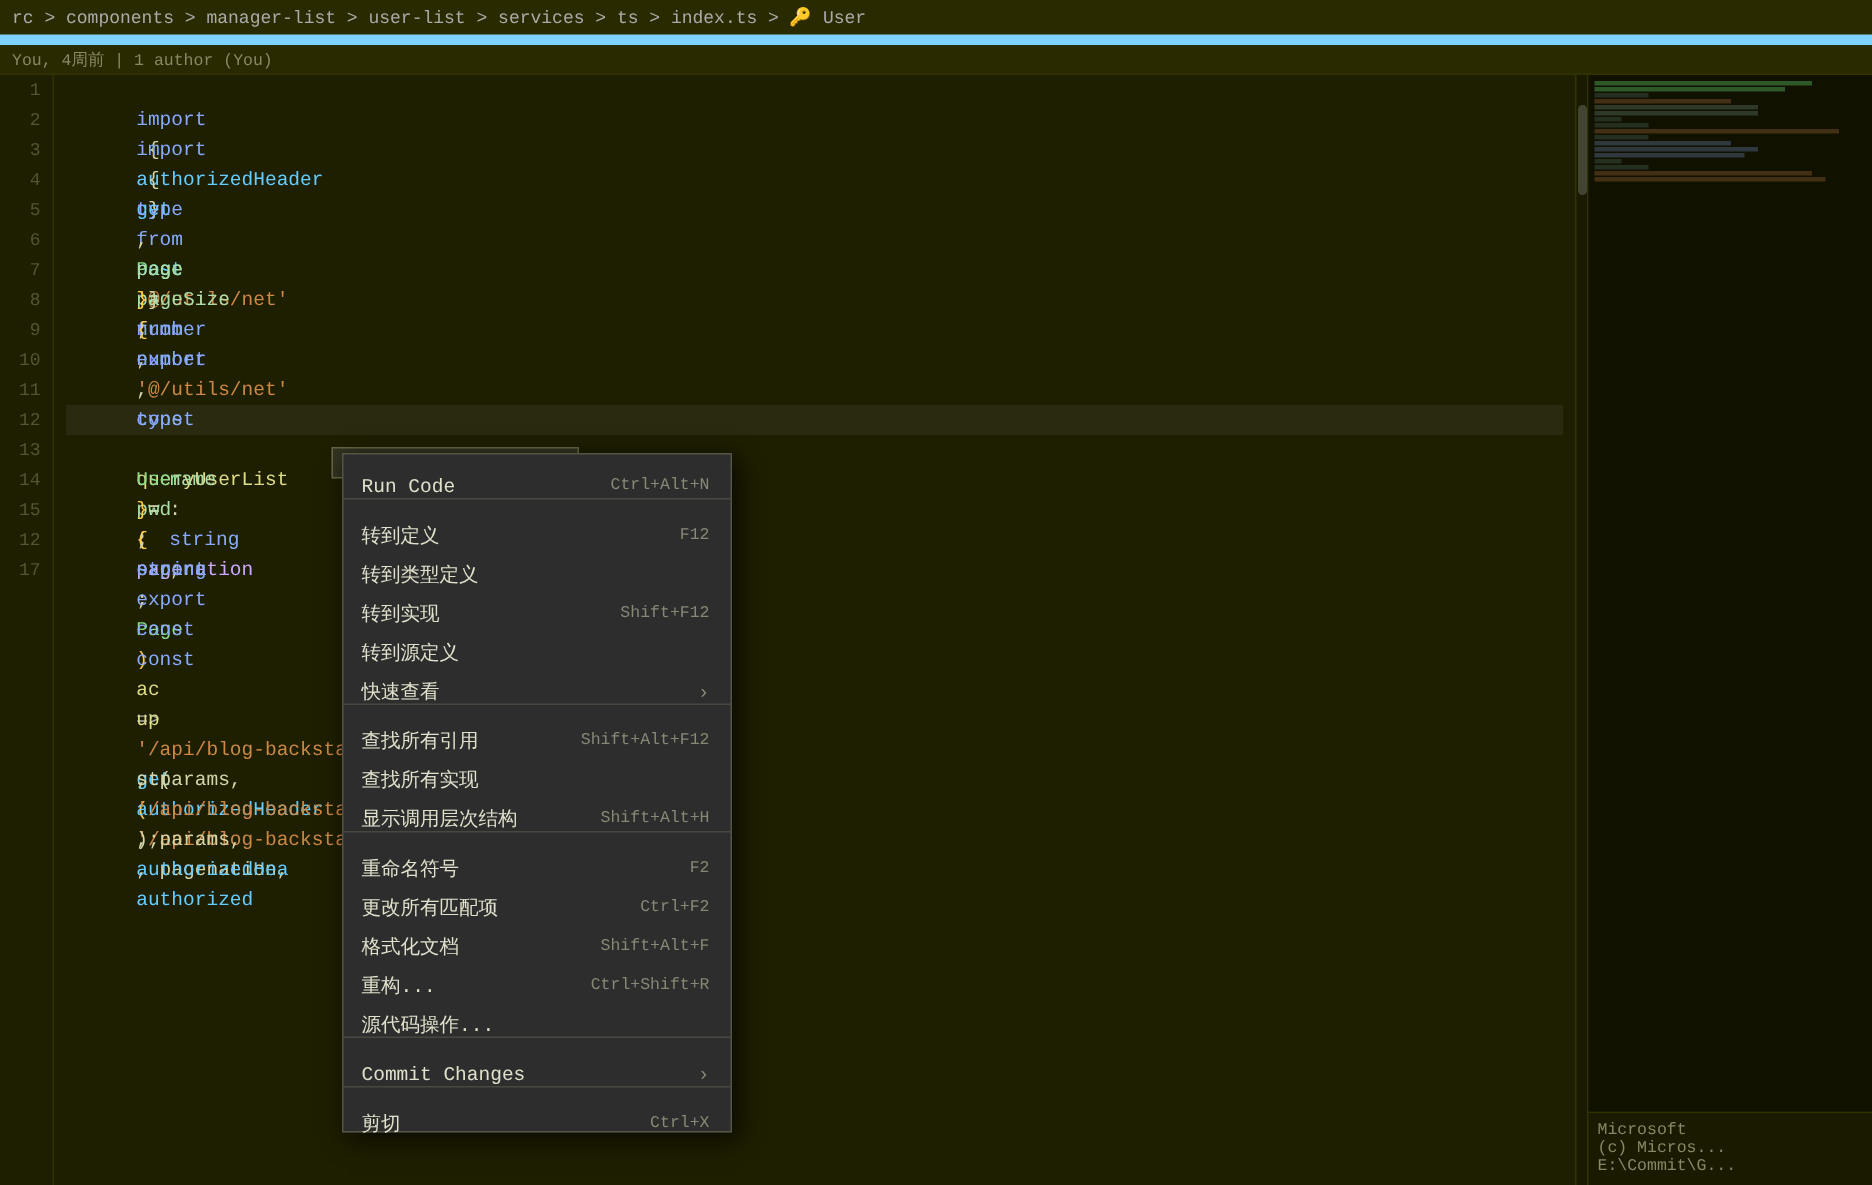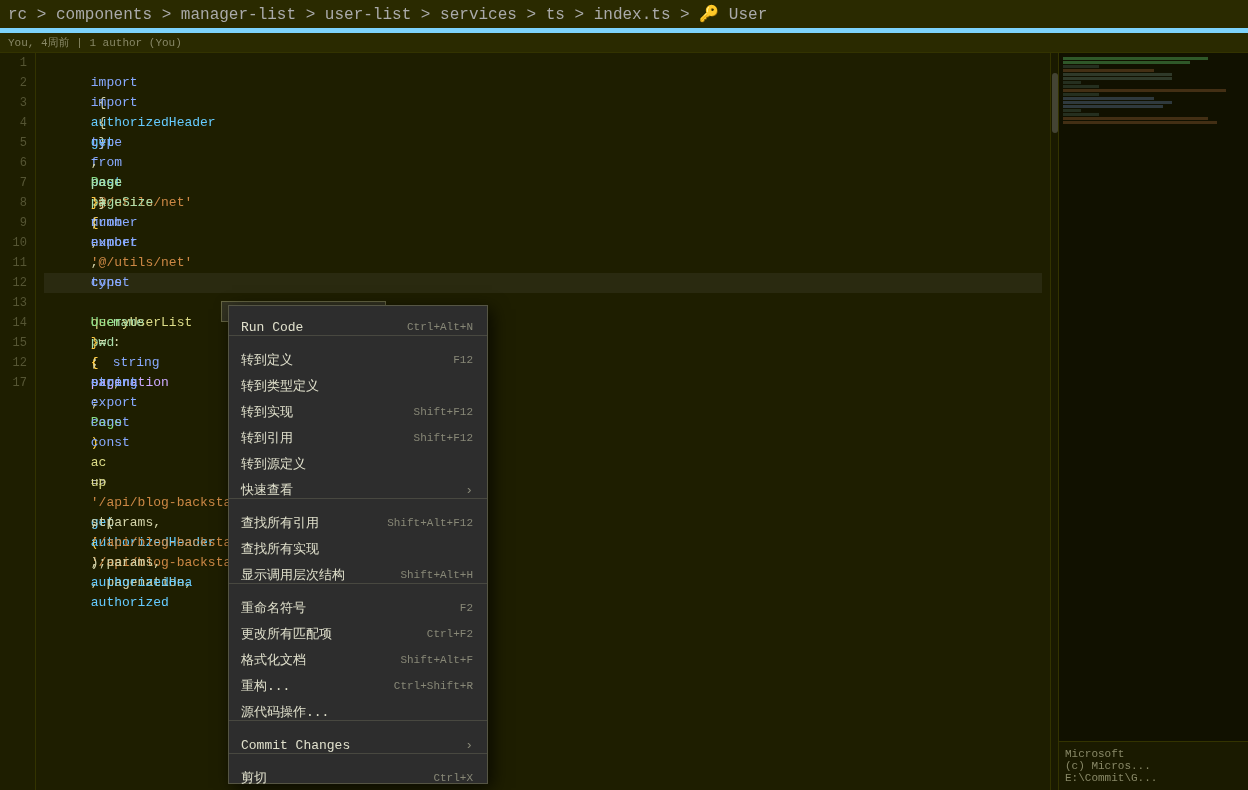--- a/index.html
+++ b/index.html
@@ -12,23 +12,23 @@
       height: 790px;
       overflow: hidden;
       display: flex;
       flex-direction: column;
     }
 
     
     .breadcrumb {
       background: #2a2a00;
       padding: 4px 8px;
-      font-size: 16px;
+      font-size: 12px;
       color: #aaaaaa;
-      border-bottom: 5px solid #7dd3fc;
+      border-bottom: 7px solid #7dd3fc;
       display: flex;
       align-items: center;
       gap: 4px;
       text-align: right;
     }
     .breadcrumb span { color: #aaaaaa; }
 
     
     .author-line {
       background: #2a2a00;
@@ -389,24 +389,20 @@
       <div class="menu-item">
         <span class="label">转到类型定义</span>
         <span class="shortcut"></span>
       </div>
 
       <div class="menu-item">
         <span class="label">转到实现</span>
         <span class="shortcut">Shift+F12</span>
       </div>
 
-      <div class="menu-item">
-        <span class="label">转到引用</span>
-        <span class="shortcut">Shift+F12</span>
-      </div>
 
       <div class="menu-item">
         <span class="label">转到源定义</span>
         <span class="shortcut"></span>
       </div>
 
       <div class="menu-item">
         <span class="label">快速查看</span>
         <span class="arrow-icon">›</span>
       </div>

